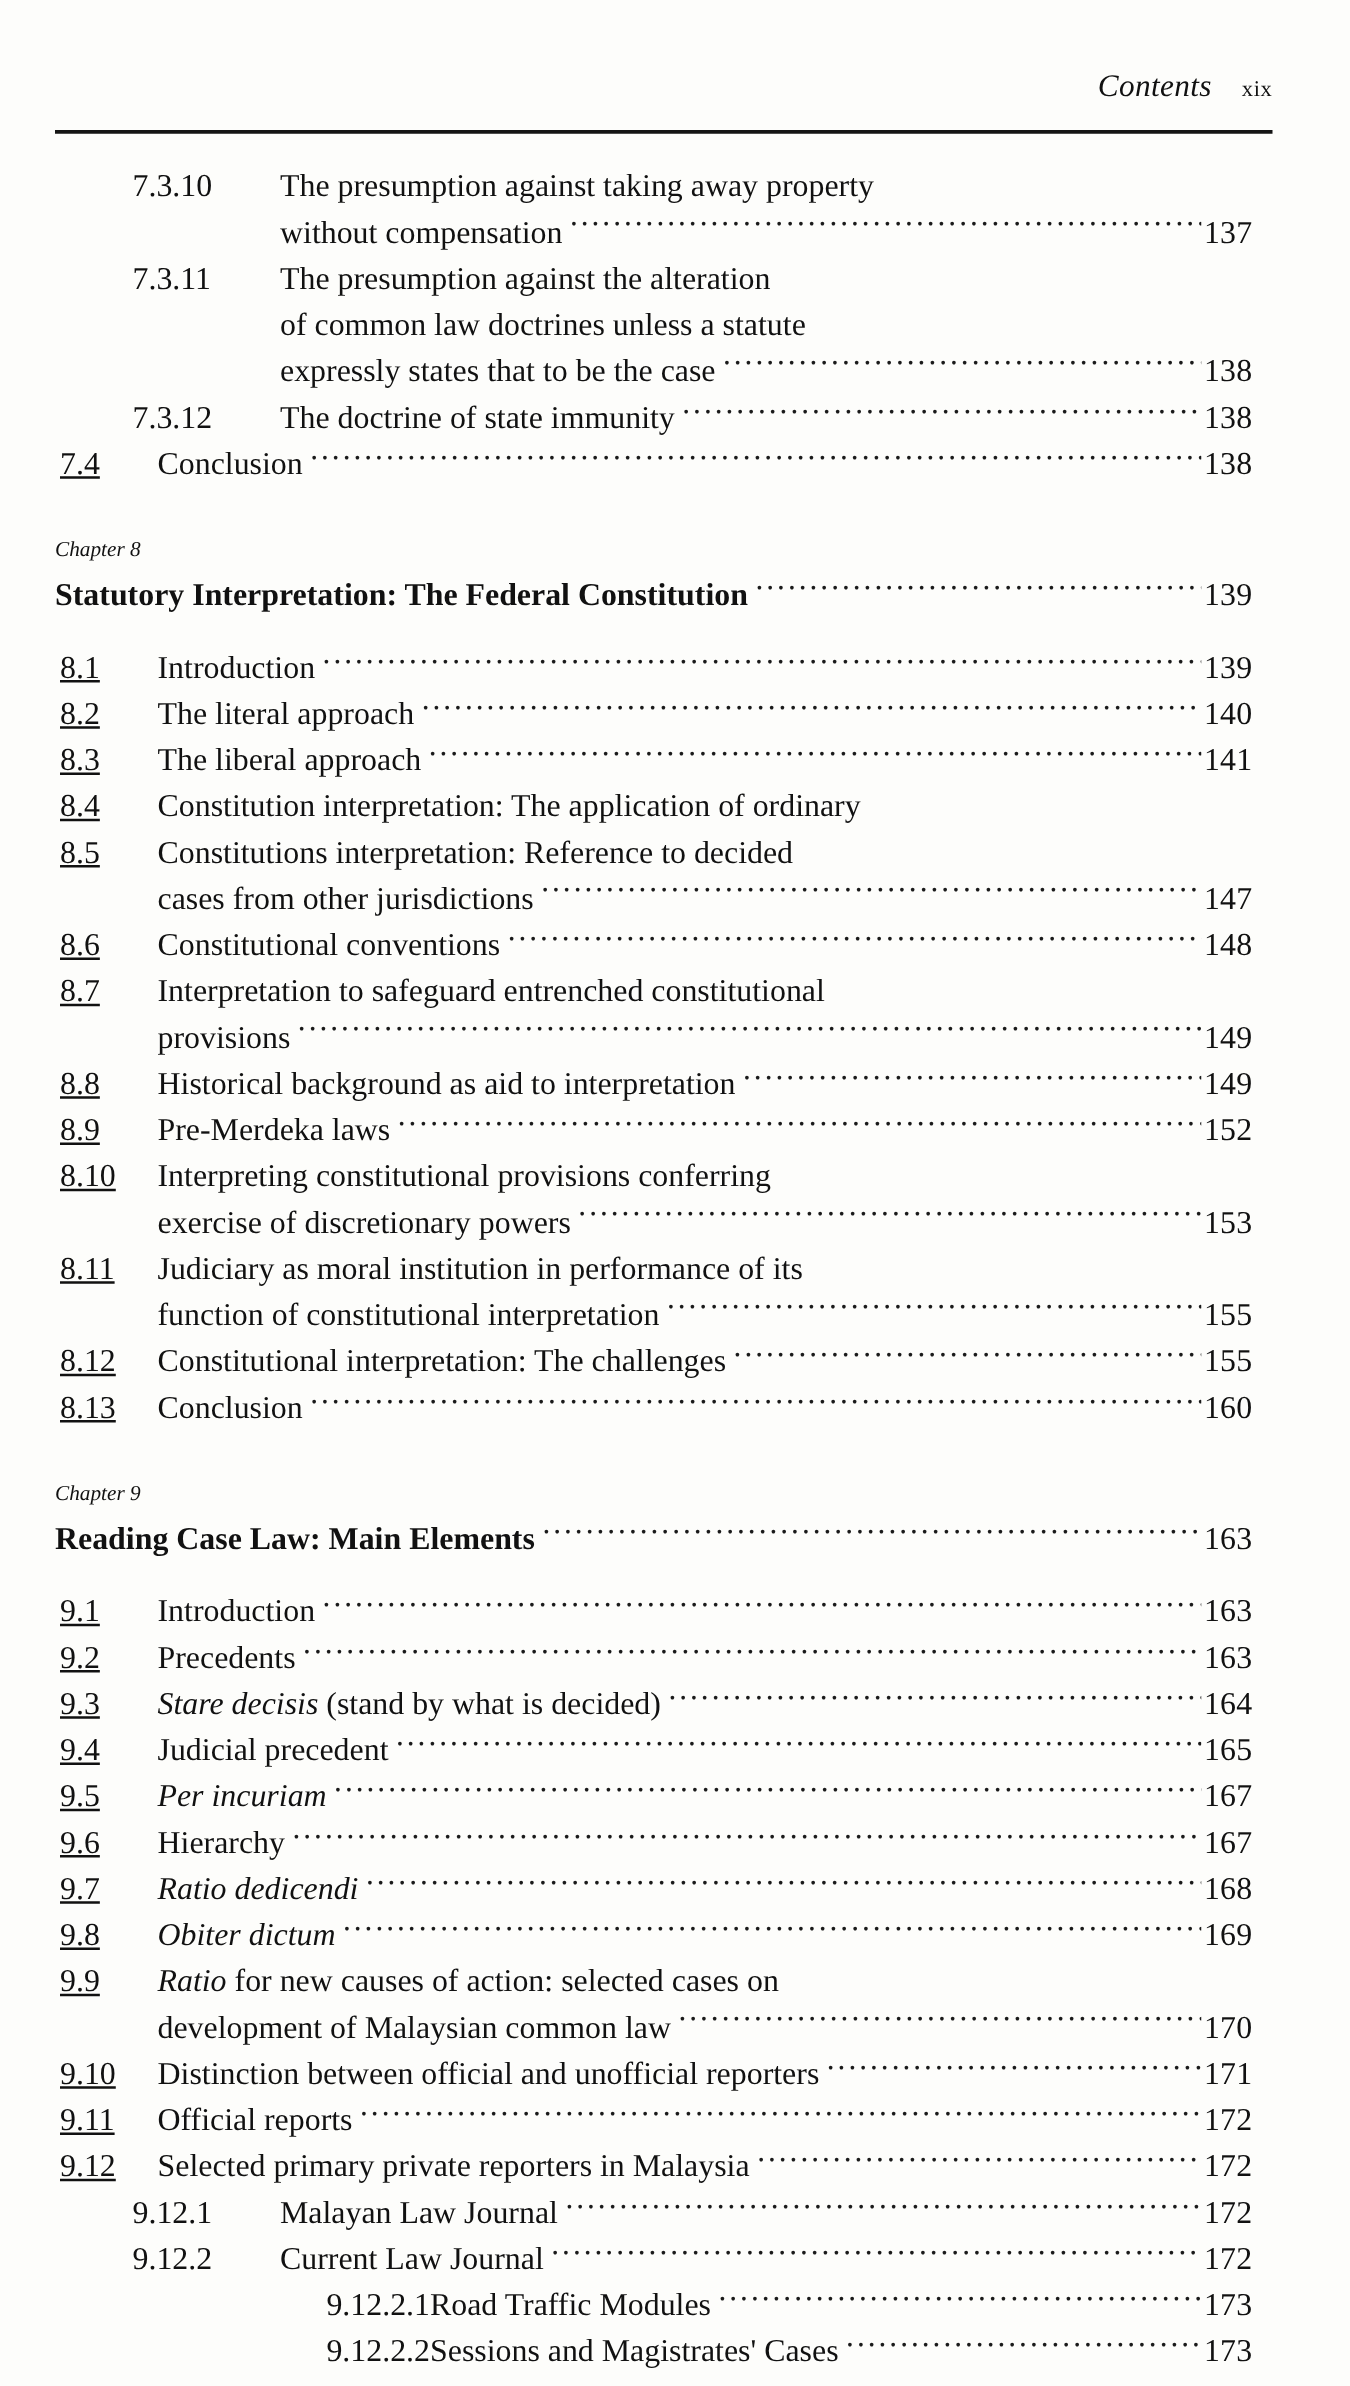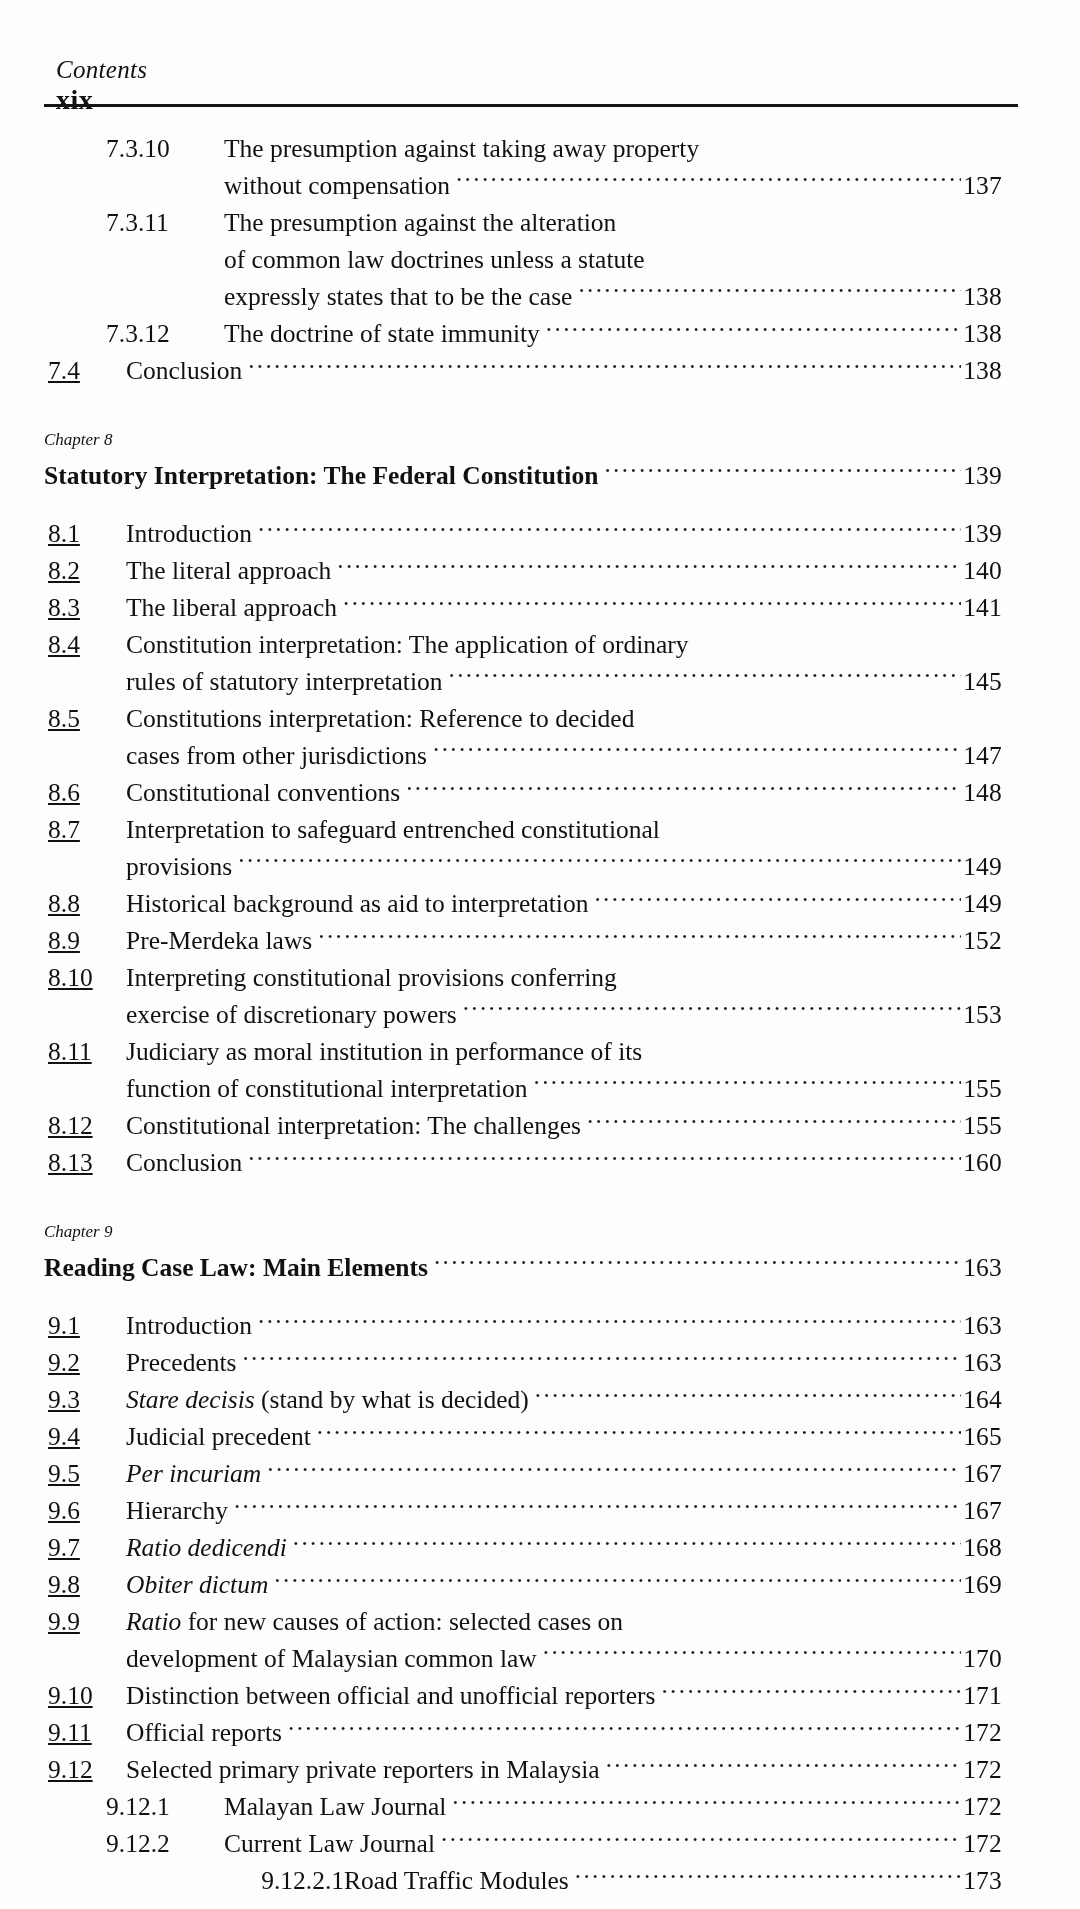--- a/index.html
+++ b/index.html
@@ -20,37 +20,36 @@
     position: absolute;
     left: 0; top: 0;
     width: 1080px;
     height: 1909px;
     background: #fdfdfb;
   }
 
   
   .runhead {
     position: absolute;
-    left: 32px;
+    left: 48px;
     right: 62px;
     top: 56px;
     height: 40px;
     display: flex;
-    justify-content: space-between;
+    justify-content: flex-end;
     align-items: baseline;
-    flex-direction: column;
   }
   .runhead-label {
     font-style: italic;
     font-size: 25px;
     letter-spacing: 0.3px;
   }
   .runhead-folio {
-    font-size: 28px;
-    font-weight: 700;
+    font-size: 18px;
+    font-weight: 400;
     margin-left: 24px;
     letter-spacing: 0.5px;
   }
   .rule {
     position: absolute;
     left: 44px;
     right: 62px;
     top: 104px;
     height: 3px;
     background: #151515;
@@ -221,26 +220,20 @@
         <div class="entry lvl2">
           <span class="num">8.3</span>
           <span class="txt">The liberal approach</span>
           <span class="leader"></span>
           <span class="pg">141</span>
         </div>
         <div class="entry lvl2">
           <span class="num">8.4</span>
           <span class="txt">Constitution interpretation: The application of ordinary</span>
         </div>
-        <div class="cont lvl2">
-          <span class="pad"></span>
-          <span class="txt">rules of statutory interpretation</span>
-          <span class="leader"></span>
-          <span class="pg">145</span>
-        </div>
         <div class="entry lvl2">
           <span class="num">8.5</span>
           <span class="txt">Constitutions interpretation: Reference to decided</span>
         </div>
         <div class="cont lvl2">
           <span class="pad"></span>
           <span class="txt">cases from other jurisdictions</span>
           <span class="leader"></span>
           <span class="pg">147</span>
         </div>

